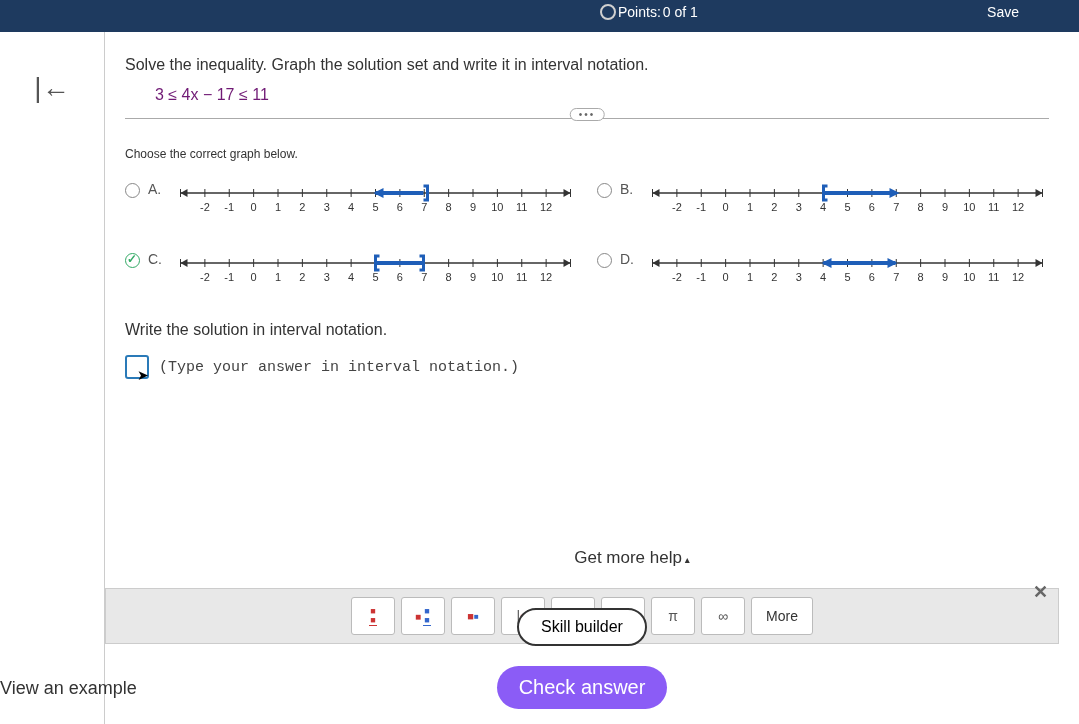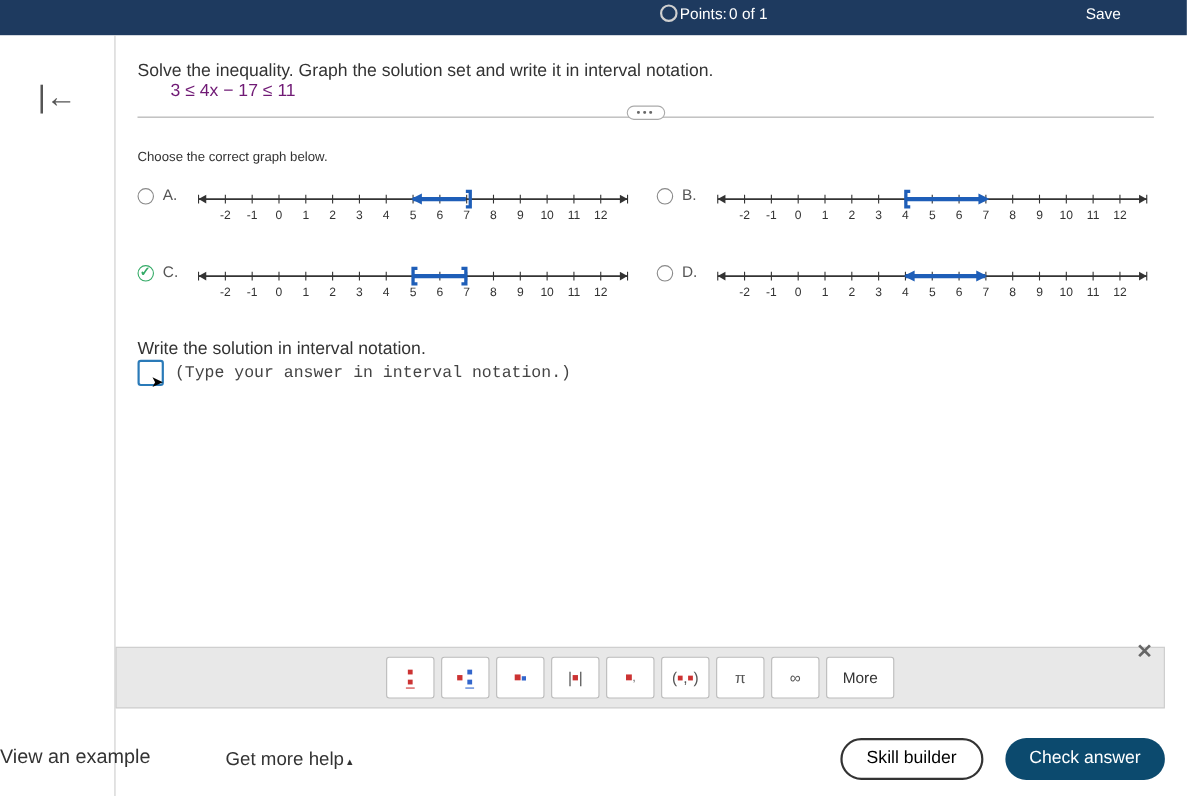--- a/index.html
+++ b/index.html
@@ -5,58 +5,58 @@
   * { box-sizing: border-box; margin: 0; padding: 0; }
   body { font-family: Arial, sans-serif; background: #fff; width: 1079px; height: 724px; overflow: hidden; }
   .top-bar { background: #1e3a5f; height: 32px; color: #fff; display: flex; align-items: center; justify-content: flex-end; padding: 0 20px; gap: 180px; font-size: 14px; }
   .points-section { display: flex; align-items: center; gap: 2px; position: absolute; left: 600px; top: 4px; }
   .circle-icon { width: 16px; height: 16px; border: 2px solid #d0d0d0; border-radius: 50%; display: inline-block; }
   .save-btn { font-weight: normal; cursor: pointer; position: absolute; right: 60px; top: 4px; }
   .main { display: flex; height: calc(100% - 32px); }
   .left-col { width: 105px; border-right: 1px solid #ccc; padding-top: 40px; display: flex; justify-content: center; }
   .back-arrow { font-size: 28px; color: #555; cursor: pointer; }
   .content { flex: 1; padding: 24px 30px 0 20px; position: relative; }
-  .instruction { font-size: 16px; color: #333; }
+  .instruction { font-size: 16px; color: #333; margin-bottom: 12px; }
   .inequality { font-size: 16px; color: #701a75; margin-left: 30px; margin-bottom: 14px; }
   .divider { border: none; border-top: 1px solid #aaa; margin-bottom: 20px; position: relative; }
   .ellipsis { position: absolute; left: 50%; transform: translateX(-50%); top: -10px; background: #fff; border: 1px solid #aaa; border-radius: 10px; padding: 0 8px; font-size: 10px; color: #666; cursor: pointer; letter-spacing: 2px; }
   .choose-text { font-size: 12px; color: #333; margin-bottom: 20px; }
   .options-grid { display: grid; grid-template-columns: 1fr 1fr; gap: 30px 20px; margin-bottom: 30px; }
   .option { display: flex; align-items: flex-start; gap: 8px; }
   .radio { width: 15px; height: 15px; border: 1.5px solid #888; border-radius: 50%; flex-shrink: 0; margin-top: 2px; cursor: pointer; position: relative; }
   .radio.selected { border-color: #3a6; }
   .radio.selected::after { content: '✓'; position: absolute; color: #3a6; font-size: 12px; left: 1px; top: -2px; font-weight: bold; }
   .opt-label { font-size: 14px; color: #555; width: 18px; flex-shrink: 0; }
   .numline-wrap { flex: 1; position: relative; height: 40px; }
 
   svg.numline { width: 100%; height: 40px; }
   .nl-line { stroke: #333; stroke-width: 1.5; }
   .nl-tick { stroke: #333; stroke-width: 1; }
   .nl-lbl { font-size: 11px; fill: #333; text-anchor: middle; }
   .seg-line { stroke: #1e5eb8; stroke-width: 4; }
   .bracket { stroke: #1e5eb8; stroke-width: 3; fill: none; }
   .arrowhead { fill: #1e5eb8; }
 
-  .write-text { font-size: 16px; color: #333; }
+  .write-text { font-size: 16px; color: #333; margin-bottom: 16px; }
   .answer-row { display: flex; align-items: center; gap: 10px; }
   .answer-box { width: 24px; height: 24px; border: 2px solid #2a7ab8; border-radius: 3px; cursor: text; position: relative; }
   .cursor-arrow { position: absolute; left: 10px; top: 10px; font-size: 14px; color: #000; }
   .answer-hint { font-size: 15px; color: #444; font-family: Liberation Mono, monospace; }
 
   .toolbar { position: absolute; bottom: 80px; left: 0; right: 20px; background: #e8e8e8; border: 1px solid #ccc; padding: 8px 12px; display: flex; align-items: center; justify-content: center; gap: 6px; }
   .tool-btn { background: #fff; border: 1px solid #bbb; border-radius: 3px; min-width: 44px; height: 38px; display: flex; align-items: center; justify-content: center; font-size: 14px; color: #555; cursor: pointer; }
   .tool-btn.more { padding: 0 14px; color: #333; }
   .toolbar-close { position: absolute; right: 10px; top: -8px; font-size: 18px; color: #666; font-weight: bold; cursor: pointer; }
 
-  .bottom-bar { position: absolute; bottom: 15px; left: 0; right: 0; display: flex; align-items: center; padding: 0 20px 0 0; gap: 20px; }
+  .bottom-bar { position: absolute; bottom: 15px; left: 0; right: 0; display: flex; align-items: center; padding: 0 20px 0 0; gap: 20px; flex-direction: column; }
   .get-help { font-size: 17px; color: #333; cursor: pointer; }
   .get-help::after { content: ' ▴'; font-size: 10px; }
   .spacer { flex: 1; }
   .pill-btn { border: 2px solid #333; border-radius: 22px; padding: 8px 22px; font-size: 16px; background: #fff; cursor: pointer; }
-  .check-btn { border: none; border-radius: 22px; padding: 10px 22px; font-size: 16px; background: #0c4a6e; color: #fff; cursor: pointer; }
+  .check-btn { border: none; border-radius: 22px; padding: 10px 22px; font-size: 20px; background: #8b5cf6; color: #fff; cursor: pointer; }
 
   .outer-bottom { position: absolute; bottom: 25px; left: 0; font-size: 18px; color: #333; }
 </style>
 </head>
 <body>
 
 <div class="top-bar">
   <div class="points-section">
     <span class="circle-icon"></span>
     <span>Points:</span>

